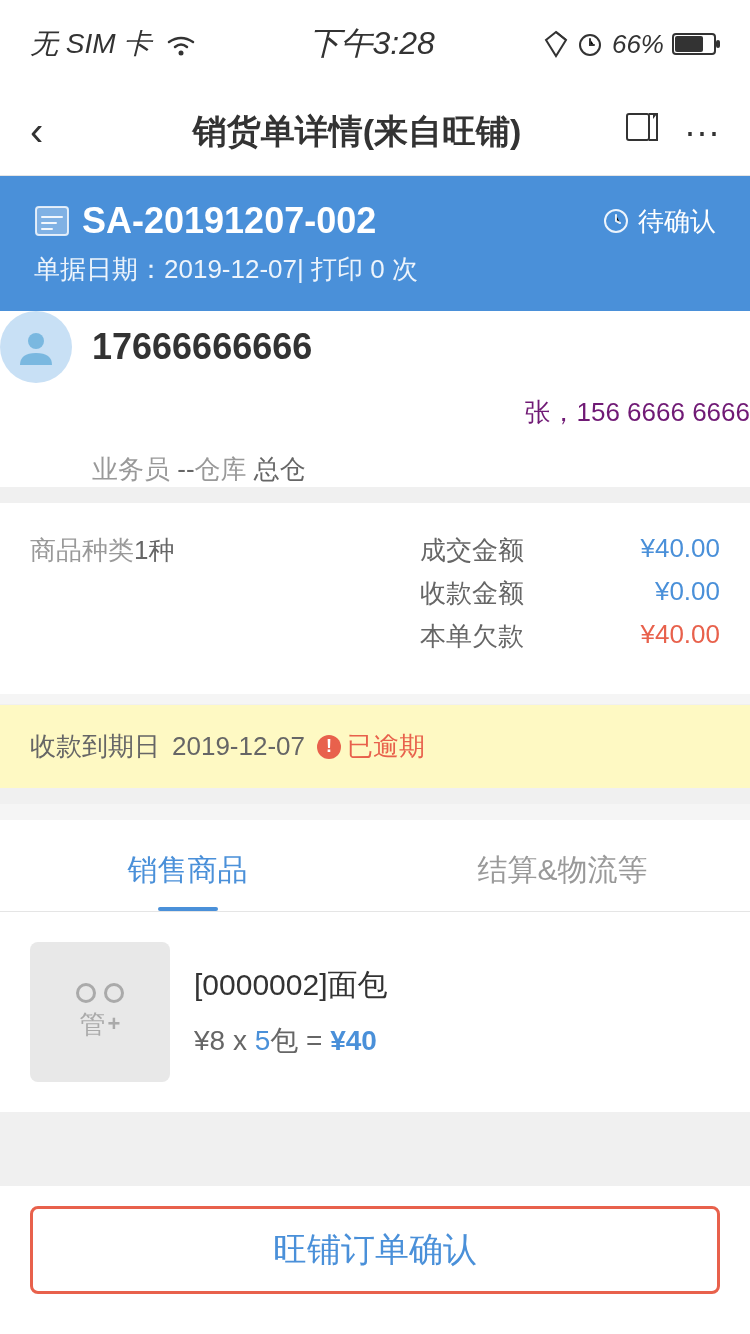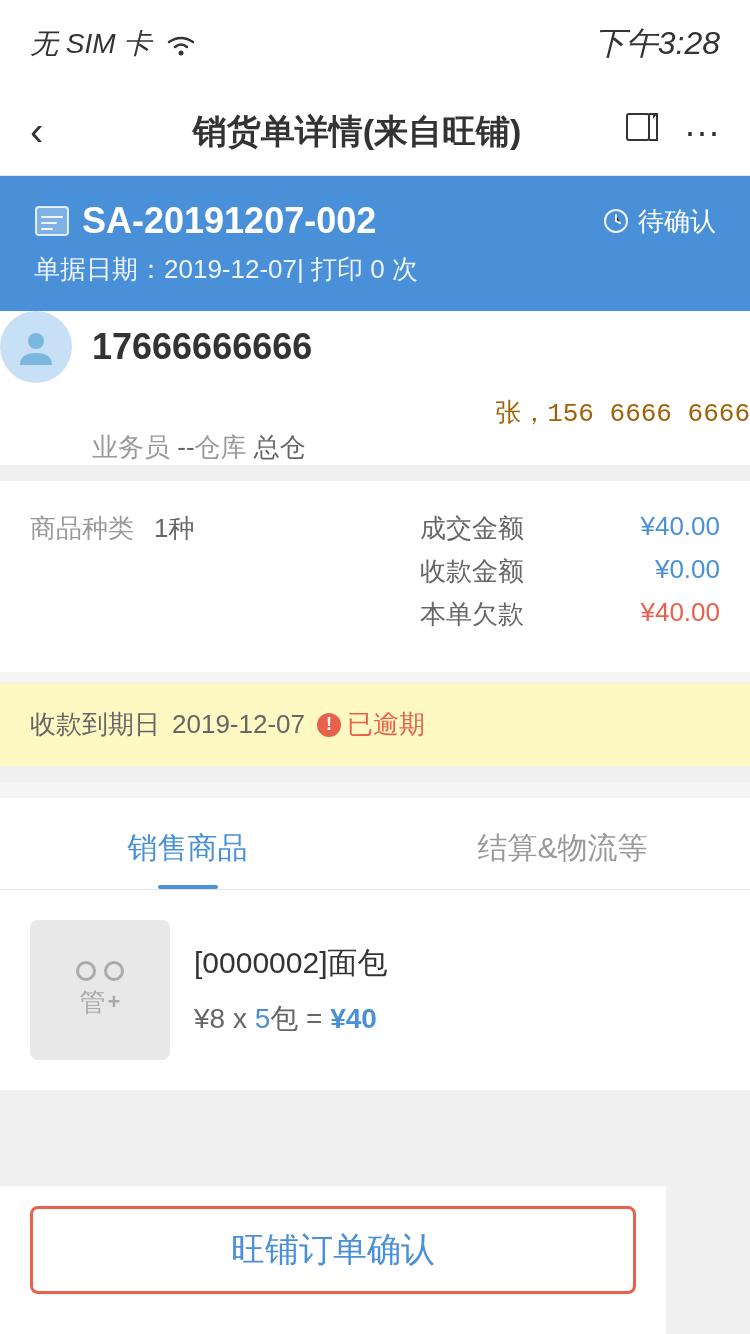--- a/index.html
+++ b/index.html
@@ -125,24 +125,23 @@
       width: 44px;
       height: 44px;
     }
     .customer-phone {
       font-size: 36px;
       font-weight: 600;
       color: #333;
     }
     .customer-name {
       font-size: 26px;
-      color: #a16207;
+      color: #701a75;
       margin-left: 92px;
-      margin-bottom: 0;
-      font-family: Liberation Mono, monospace;
+      margin-bottom: 22px;
     }
     .customer-meta {
       display: flex;
       align-items: center;
       margin-left: 92px;
       font-size: 26px;
       color: #666;
     }
     .meta-label {
       color: #999;
@@ -166,21 +165,21 @@
       margin-bottom: 10px;
     }
     .summary-left {
       display: flex;
       align-items: center;
       font-size: 26px;
       color: #666;
     }
     .summary-left .label {
       color: #999;
-      margin-right: 20px;
+      margin-right: 0;
     }
     .summary-right {
       display: flex;
       flex-direction: column;
       align-items: flex-end;
       gap: 8px;
     }
     .summary-item {
       display: flex;
       justify-content: space-between;
@@ -300,21 +299,21 @@
     .empty-space {
       height: 300px;
       background: #f0f0f0;
     }
 
     
     .bottom-bar {
       position: fixed;
       bottom: 0;
       left: 0;
-      width: 666px;
+      width: 750px;
       background: #fff;
       padding: 20px 30px 40px;
     }
     .confirm-button {
       width: 100%;
       height: 88px;
       border: 3px solid #E8614C;
       border-radius: 8px;
       background: #fff;
       color: #4A90D9;
@@ -356,20 +355,36 @@
   <div class="status-left">
     <span>无 SIM 卡</span>
     <svg width="36" height="28" viewBox="0 0 36 28">
       <path d="M18 22 Q18 22 18 22" stroke="#333" stroke-width="3" fill="none"></path>
       <path d="M12 17 Q18 12 24 17" stroke="#333" stroke-width="2.5" fill="none" stroke-linecap="round"></path>
       <path d="M6 12 Q18 4 30 12" stroke="#333" stroke-width="2.5" fill="none" stroke-linecap="round"></path>
       <circle cx="18" cy="23" r="2.5" fill="#333"></circle>
     </svg>
   </div>
   <div class="status-center">下午3:28</div>
+  <div class="status-right">
+    <svg width="24" height="28" viewBox="0 0 24 28">
+      <path d="M12 2 L22 10 L12 26 L2 10 Z" fill="none" stroke="#333" stroke-width="2"></path>
+      <path d="M12 2 L22 10" stroke="#333" stroke-width="2"></path>
+    </svg>
+    <svg width="28" height="28" viewBox="0 0 28 28">
+      <circle cx="14" cy="15" r="10" fill="none" stroke="#333" stroke-width="2"></circle>
+      <path d="M14 9 L14 15 L18 15" stroke="#333" stroke-width="2" stroke-linecap="round"></path>
+    </svg>
+    <span>66%</span>
+    <svg width="48" height="26" viewBox="0 0 48 26">
+      <rect x="1" y="3" width="42" height="20" rx="3" fill="none" stroke="#333" stroke-width="2"></rect>
+      <rect x="44" y="9" width="4" height="8" rx="2" fill="#333"></rect>
+      <rect x="3" y="5" width="28" height="16" rx="2" fill="#333"></rect>
+    </svg>
+  </div>
 </div>
 
 <div class="nav-bar">
   <span class="nav-back">‹</span>
   <span class="nav-title">销货单详情(来自旺铺)</span>
   <div class="nav-actions">
     <span class="nav-icon">
       <svg width="36" height="36" viewBox="0 0 36 36" fill="none">
         <rect x="3" y="5" width="22" height="26" rx="2" stroke="#333" stroke-width="2"></rect>
         <path d="M25 5 L33 5 L33 31 L25 31" stroke="#333" stroke-width="2" fill="none"></path>

